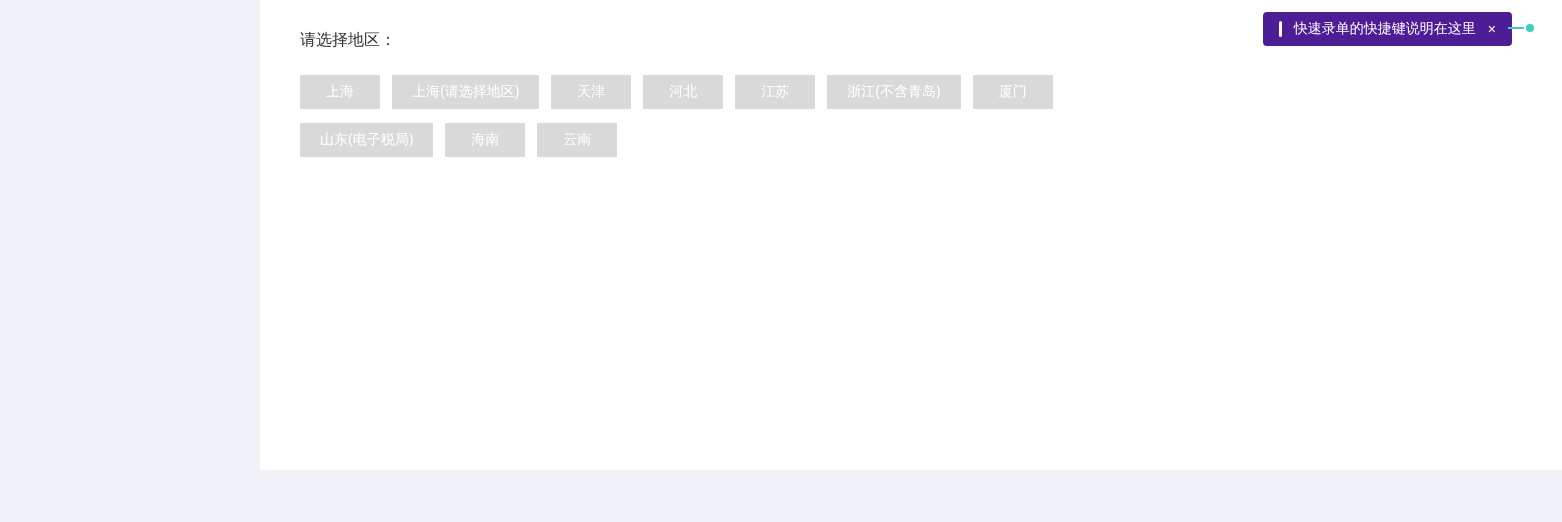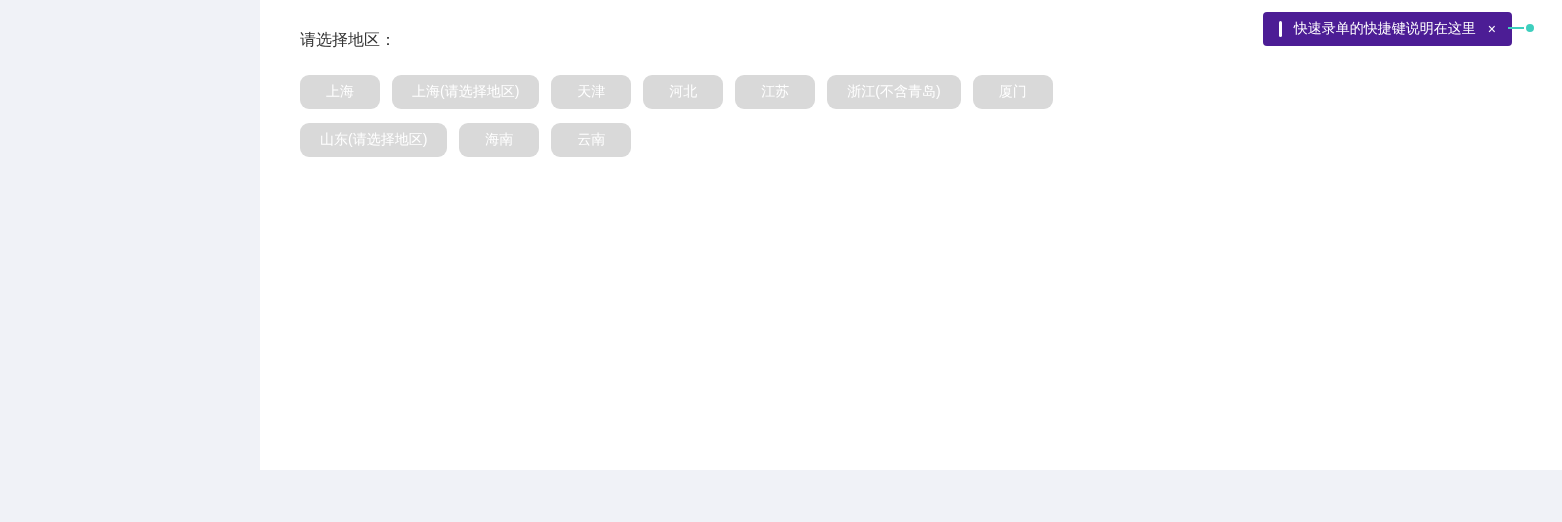--- a/index.html
+++ b/index.html
@@ -46,21 +46,21 @@
     .region-buttons-row {
       display: flex;
       flex-wrap: nowrap;
       gap: 12px;
       margin-bottom: 14px;
     }
 
     .region-btn {
       background: #d9d9d9;
       border: none;
-      border-radius: 9px;
+      border-radius: 0;
       color: #fff;
       font-size: 14px;
       padding: 8px 20px;
       cursor: pointer;
       min-width: 80px;
       text-align: center;
       white-space: nowrap;
     }
 
     
@@ -126,21 +126,21 @@
   <div class="region-buttons-row" id="row1">
       <button class="region-btn">上海</button>
       <button class="region-btn">上海(请选择地区)</button>
       <button class="region-btn">天津</button>
       <button class="region-btn">河北</button>
       <button class="region-btn">江苏</button>
       <button class="region-btn">浙江(不含青岛)</button>
       <button class="region-btn">厦门</button>
     </div>
   <div class="region-buttons-row" id="row2">
-      <button class="region-btn">山东(请选择地区)</button>
+      <button class="region-btn">山东(电子税局)</button>
       <button class="region-btn">海南</button>
       <button class="region-btn">云南</button>
     </div>
 </div>
 
 <div class="tooltip-banner">
   <span class="bar"></span>
   <span>快速录单的快捷键说明在这里</span>
   <span class="close-icon">×</span>
 </div>

